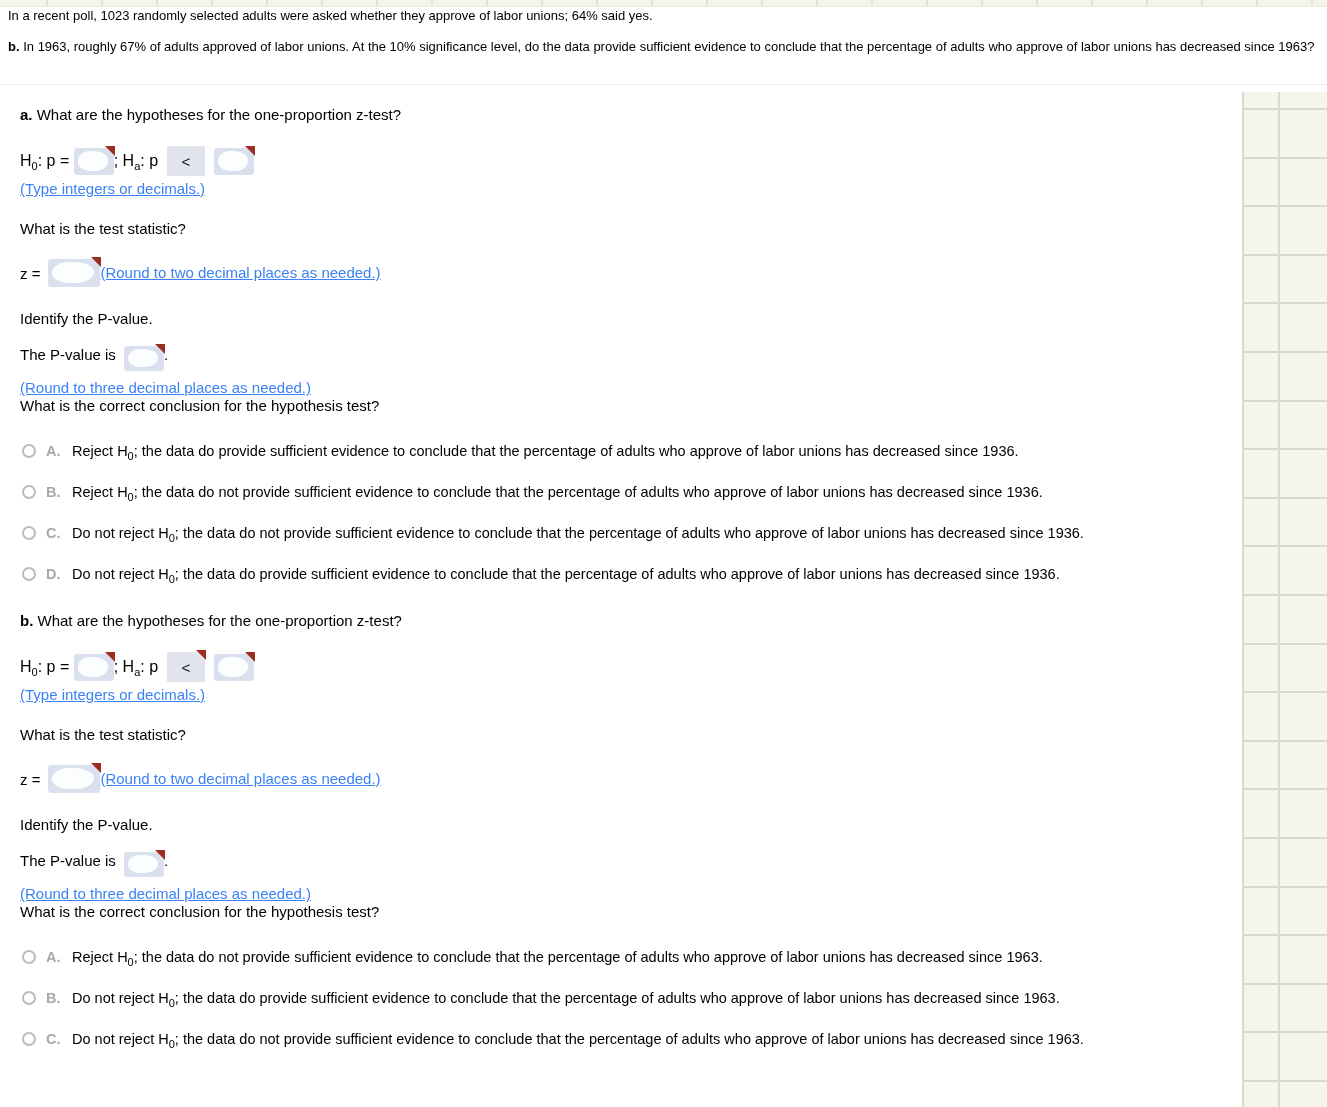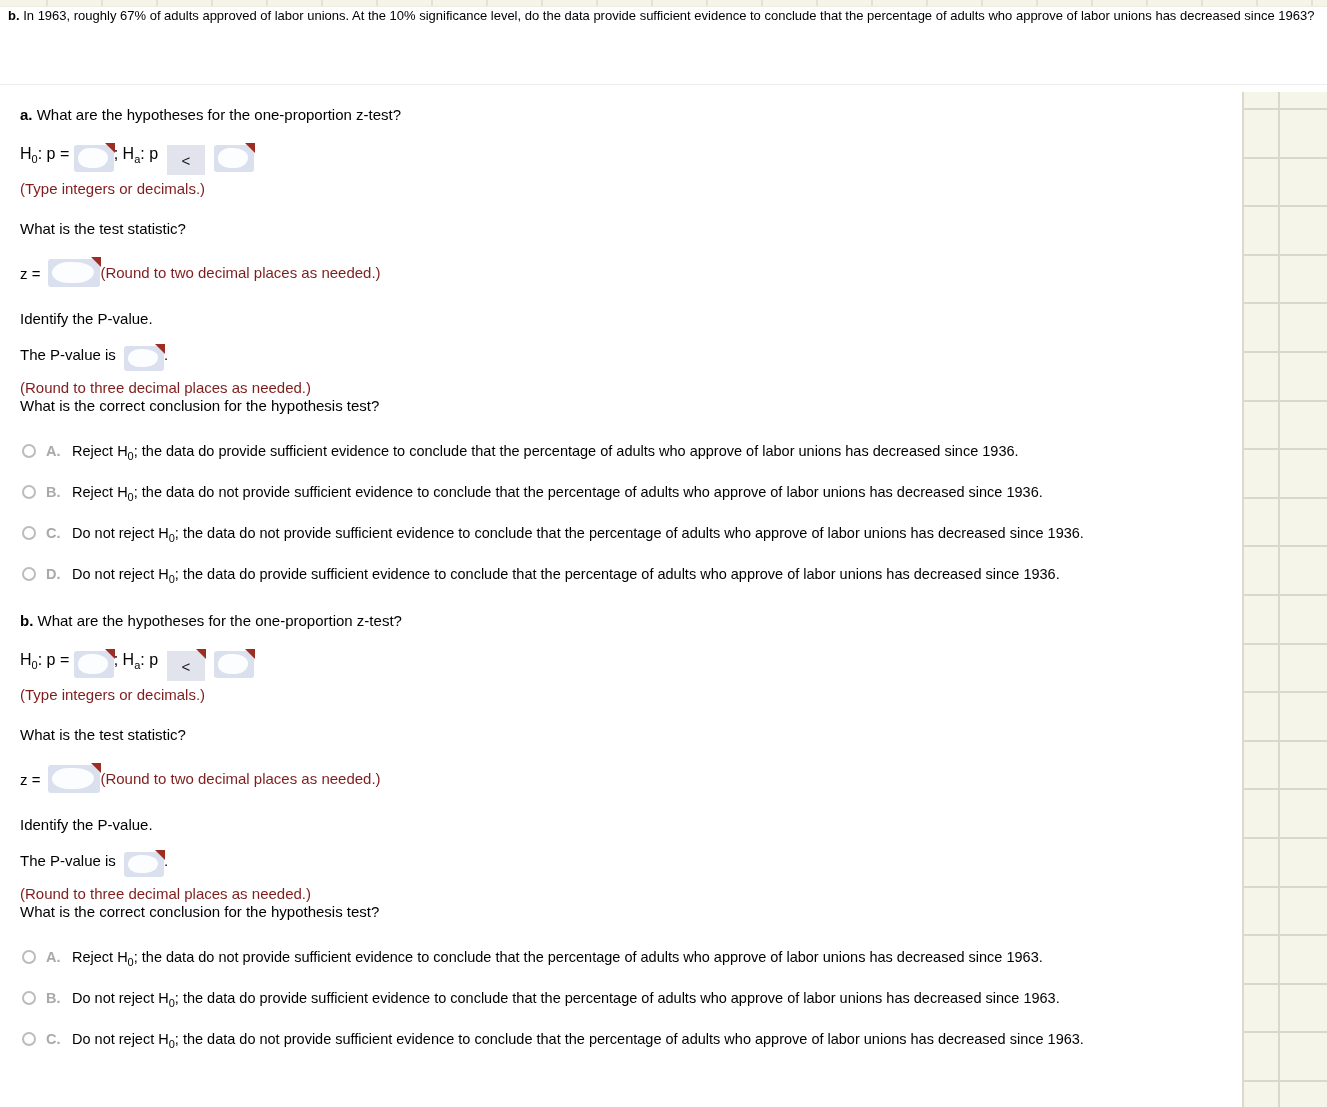--- a/index.html
+++ b/index.html
@@ -29,37 +29,37 @@
   .faint-rule { position:absolute; left:0; top:84px; width:1327px; height:1px; background:#ededed; }
 
   
   .content { position:absolute; left:0; top:92px; width:1240px; padding:0 0 0 20px; font-size:15px; }
 
   .qtitle { margin-top:14px; line-height:18px; color:#000; }
   .qtitle b { font-weight:bold; }
 
   sub { font-size:11px; line-height:0; vertical-align:-4px; }
 
-  .hyprow { margin-top:21px; display:flex; height:32px; font-size:16px; color:#000; }
+  .hyprow { margin-top:21px; display:flex; align-items:center; height:32px; font-size:16px; color:#000; }
   .hyprow .txt { white-space:pre; }
 
   .ansbox { position:relative; display:inline-block; width:40px; height:27px;
             background:#dae0ee; border-radius:3px; vertical-align:middle; }
   .ansbox .blob { position:absolute; left:4px; right:6px; top:3px; bottom:4px;
             background:#fcfdff; border-radius:45% 55% 50% 45% / 60% 55% 60% 55%; }
   .flag { position:absolute; top:-2px; right:-1px; width:0; height:0;
           border-top:10px solid #9c2d23; border-left:10px solid transparent; }
   .ansbox.z { width:52px; height:28px; }
   .ansbox.pv { width:40px; height:25px; }
 
   .opbox { position:relative; display:inline-flex; width:38px; height:30px;
            background:#e2e4ed; align-items:center; justify-content:center;
            font-size:15px; color:#111; vertical-align:middle; }
 
-  .bluenote { color:#7f1d1d; line-height:18px; }
+  .bluenote { color:#3b82f6; line-height:18px;text-decoration:underline; }
   .note-tight { margin-top:3px; }
   .plain { color:#000; line-height:18px; } .mt22 { margin-top:22px; } .mt24 { }
 
   .zrow { margin-top:20px; display:flex; align-items:center; height:30px; }
   .zrow .lbl { margin-right:8px; color:#000; }
   .zrow .bluenote { }
 
   .pvrow { margin-top:18px; display:flex; align-items:flex-start; height:30px; color:#000; }
   .pvrow .lbl { margin-right:8px; }
 
@@ -73,20 +73,21 @@
   .secb { margin-top:29px; }
 </style>
 </head>
 <body>
 
 <div class="top-strip">
     <div class="ticks"></div>
   </div>
 
 <div class="hdr">
+  <div class="intro">In a recent poll, 1023 randomly selected adults were asked whether they approve of labor unions; 64% said yes.</div>
   <div><b>b.</b><span> In 1963, roughly 67% of adults approved of labor unions. At the 10% significance level, do the data provide sufficient evidence to conclude that the percentage of adults who approve of labor unions has decreased since 1963?</span></div>
 </div>
 
 <div class="faint-rule"></div>
 
 <div class="grid-panel">
   <div class="col-divider"></div>
 </div>
 
 <div class="content">

